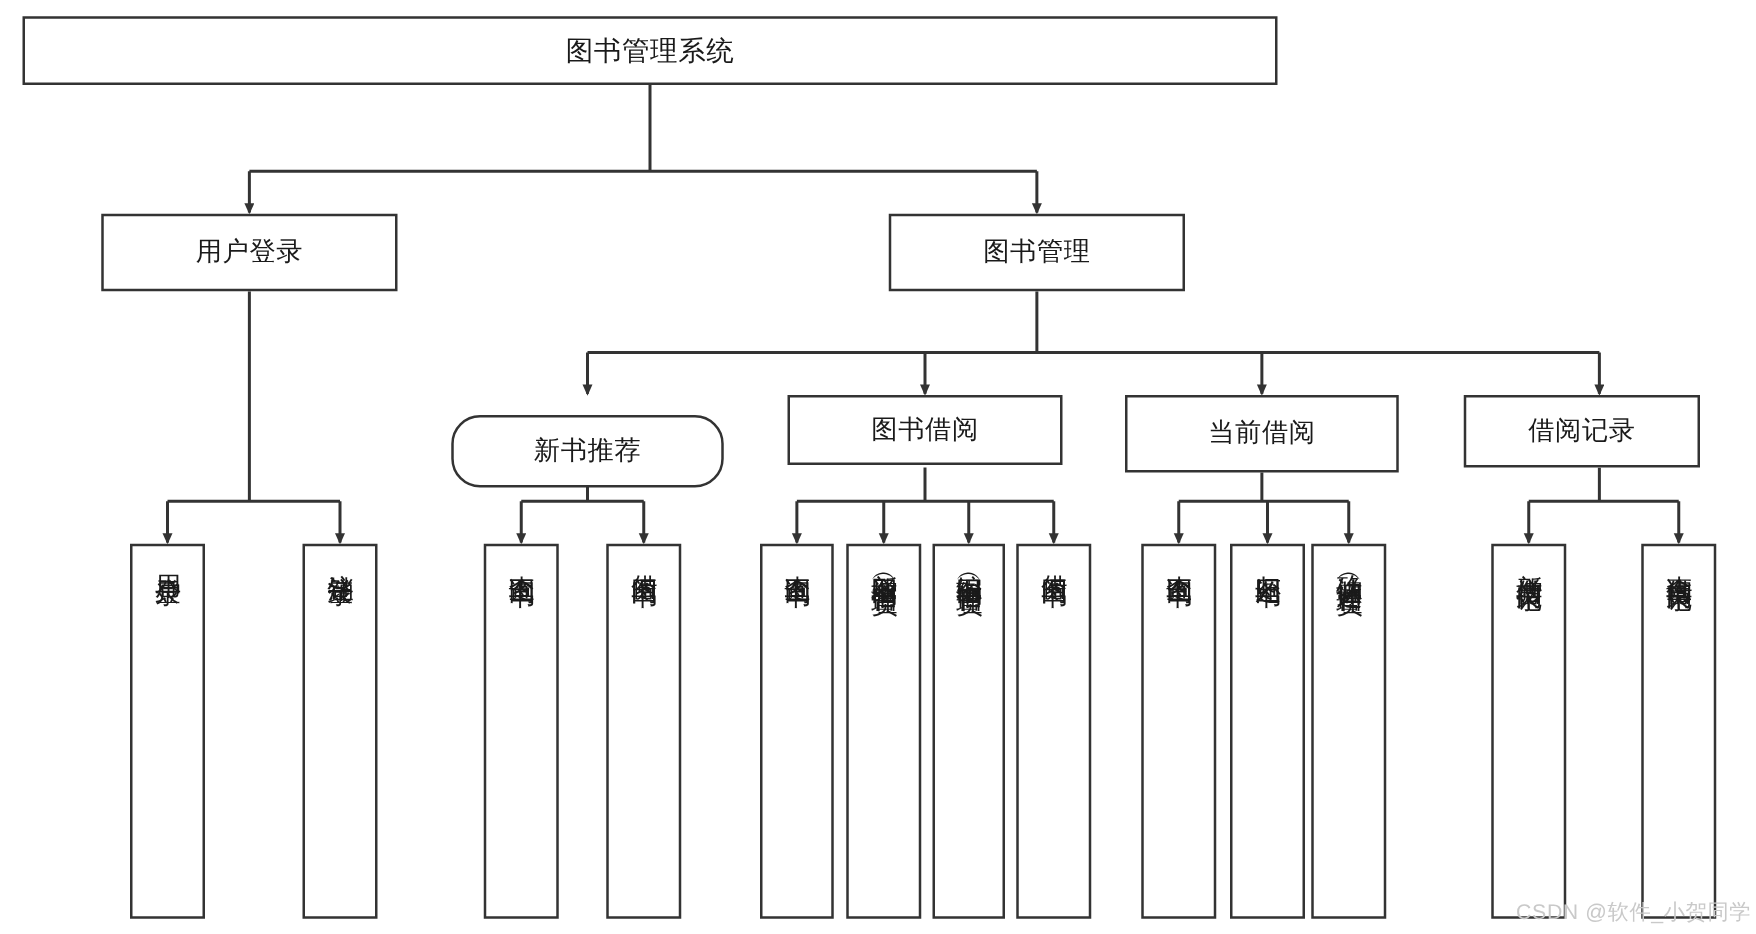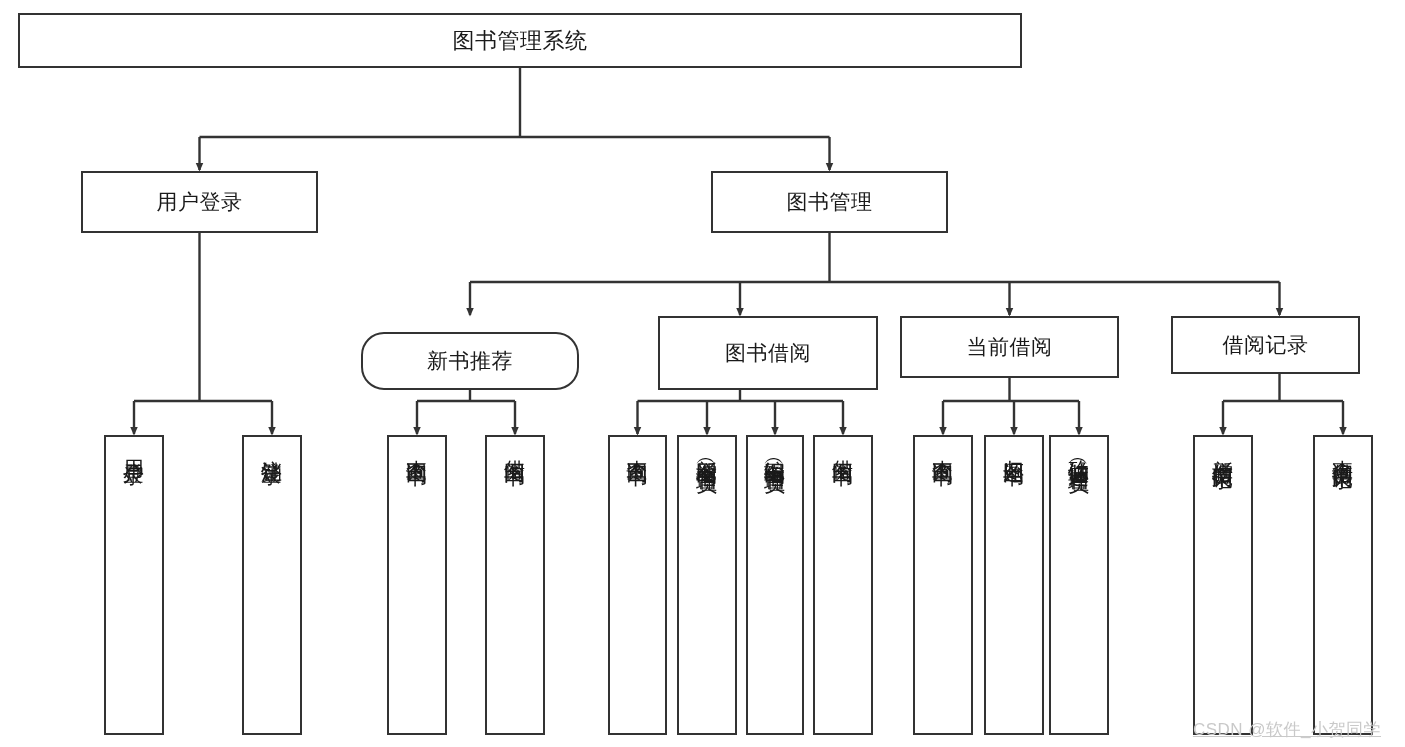--- a/index.html
+++ b/index.html
@@ -59,27 +59,26 @@
   .node.vert .label {
     writing-mode: vertical-rl;
     text-orientation: upright;
     font-size: 21px;
     line-height: 1.0;
     letter-spacing: 2px;
     white-space: nowrap;
   }
   .watermark {
     position: absolute;
-    right: 24px;
+    right: 4px;
     bottom: 6px;
     font-size: 17px;
     color: #c9c9c9;
     letter-spacing: 0.5px;
     user-select: none;
-    text-decoration: underline;
   }
 </style>
 </head>
 <body>
 
 <div id="canvas">
 
   <svg class="wires" viewBox="0 0 1405 747" xmlns="http://www.w3.org/2000/svg">
     <defs>
       <marker id="arrowhead" markerWidth="9" markerHeight="9" refX="7.5" refY="4" orient="auto" markerUnits="userSpaceOnUse">
@@ -129,21 +128,21 @@
       </div>
       <div class="node horiz" style="left: 81px; top: 171px; width: 237px; height: 62px;">
         <span class="label">用户登录</span>
       </div>
       <div class="node horiz" style="left: 711px; top: 171px; width: 237px; height: 62px;">
         <span class="label">图书管理</span>
       </div>
       <div class="node horiz" style="left: 361px; top: 332px; width: 218px; height: 58px; border-radius: 23px;">
         <span class="label">新书推荐</span>
       </div>
-      <div class="node horiz" style="left: 658px; top: 316px; width: 220px; height: 74px;">
+      <div class="node horiz" style="left: 630px; top: 316px; width: 220px; height: 56px;">
         <span class="label">图书借阅</span>
       </div>
       <div class="node horiz" style="left: 900px; top: 316px; width: 219px; height: 62px;">
         <span class="label">当前借阅</span>
       </div>
       <div class="node horiz" style="left: 1171px; top: 316px; width: 189px; height: 58px;">
         <span class="label">借阅记录</span>
       </div>
       <div class="node vert" style="left: 104px; top: 435px; width: 60px; height: 300px;">
         <span class="label">用户登录</span>

